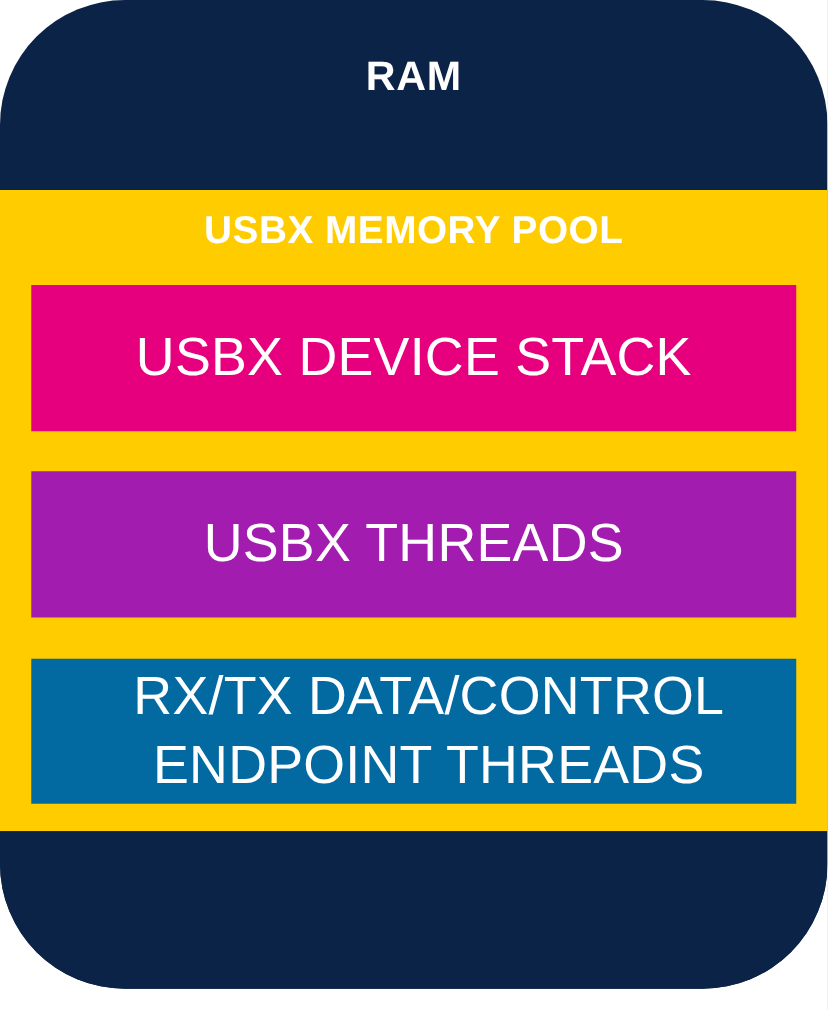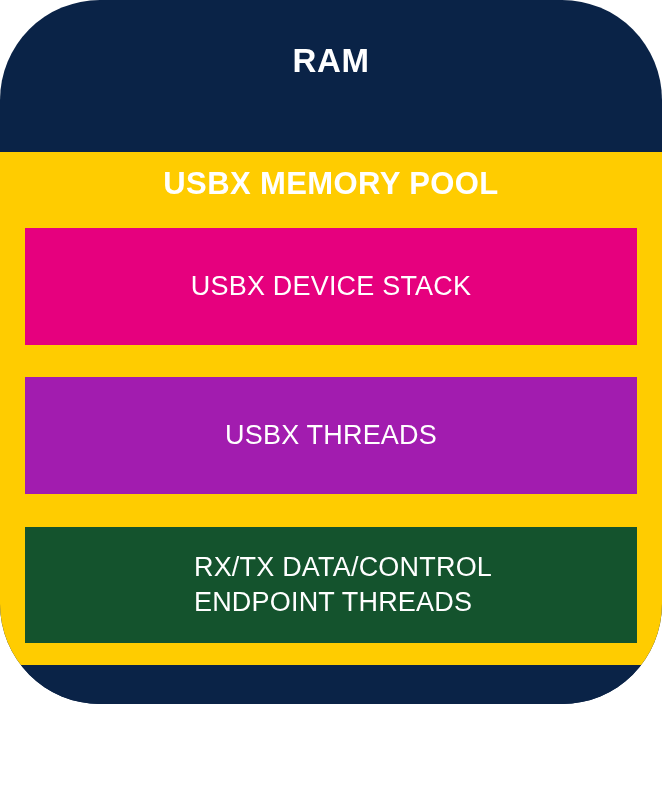--- a/index.html
+++ b/index.html
@@ -11,21 +11,21 @@
     width: 662px;
     height: 808px;
     font-family: "Liberation Sans", sans-serif;
     -webkit-font-smoothing: antialiased;
   }
 
   
   #ram-diagram {
     position: relative;
     width: 662px;
-    height: 704px;
+    height: 791px;
     box-sizing: border-box;
     background: #0a2347;
     border-radius: 100px;
     overflow: hidden;
   }
 
   
   .ram-title-area {
     position: absolute;
     left: 0;
@@ -75,25 +75,25 @@
     position: absolute;
     left: 25px;
     width: 612px;
     display: flex;
     align-items: center;
     justify-content: center;
     box-sizing: border-box;
   }
   .pool-block-label {
     color: #ffffff;
-    font-size: 27px;
+    font-size: 43px;
     font-weight: normal;
     line-height: 1.28;
     letter-spacing: 0.2px;
-    text-align: left;
+    text-align: center;
   }
 
   #block-device-stack {
     top: 76px;
     height: 117px;
     background: #e6007e;
   }
   #block-threads {
     top: 225px;
     height: 117px;
@@ -132,21 +132,21 @@
     <div class="memory-pool-title">USBX MEMORY POOL</div>
 
     <div class="pool-block" id="block-device-stack" style="background: rgb(230, 0, 126);">
       <div class="pool-block-label">USBX DEVICE STACK</div>
     </div>
 
     <div class="pool-block" id="block-threads" style="background: #a21caf;">
       <div class="pool-block-label">USBX THREADS</div>
     </div>
 
-    <div class="pool-block" id="block-endpoint-buffers" style="background: #14532d; padding-left: 24px;">
+    <div class="pool-block" id="block-endpoint-buffers" style="background: #0369a1; padding-left: 24px;">
       <div class="pool-block-label">
         <span class="line1">RX/TX DATA/CONTROL</span>
         <span class="line2">ENDPOINT THREADS</span>
       </div>
     </div>
 
   </div>
 
   <div class="ram-bottom-area" style="background: rgb(10, 35, 71);"></div>
 

